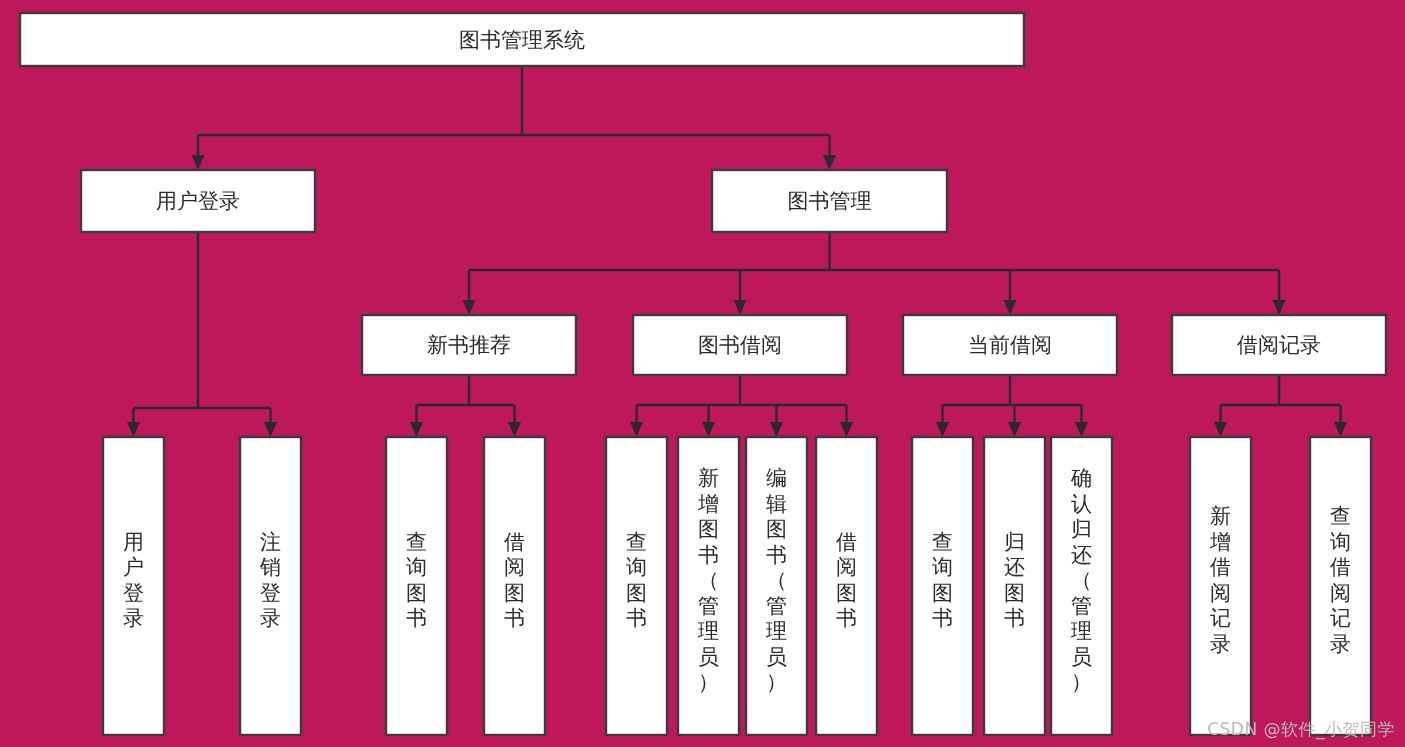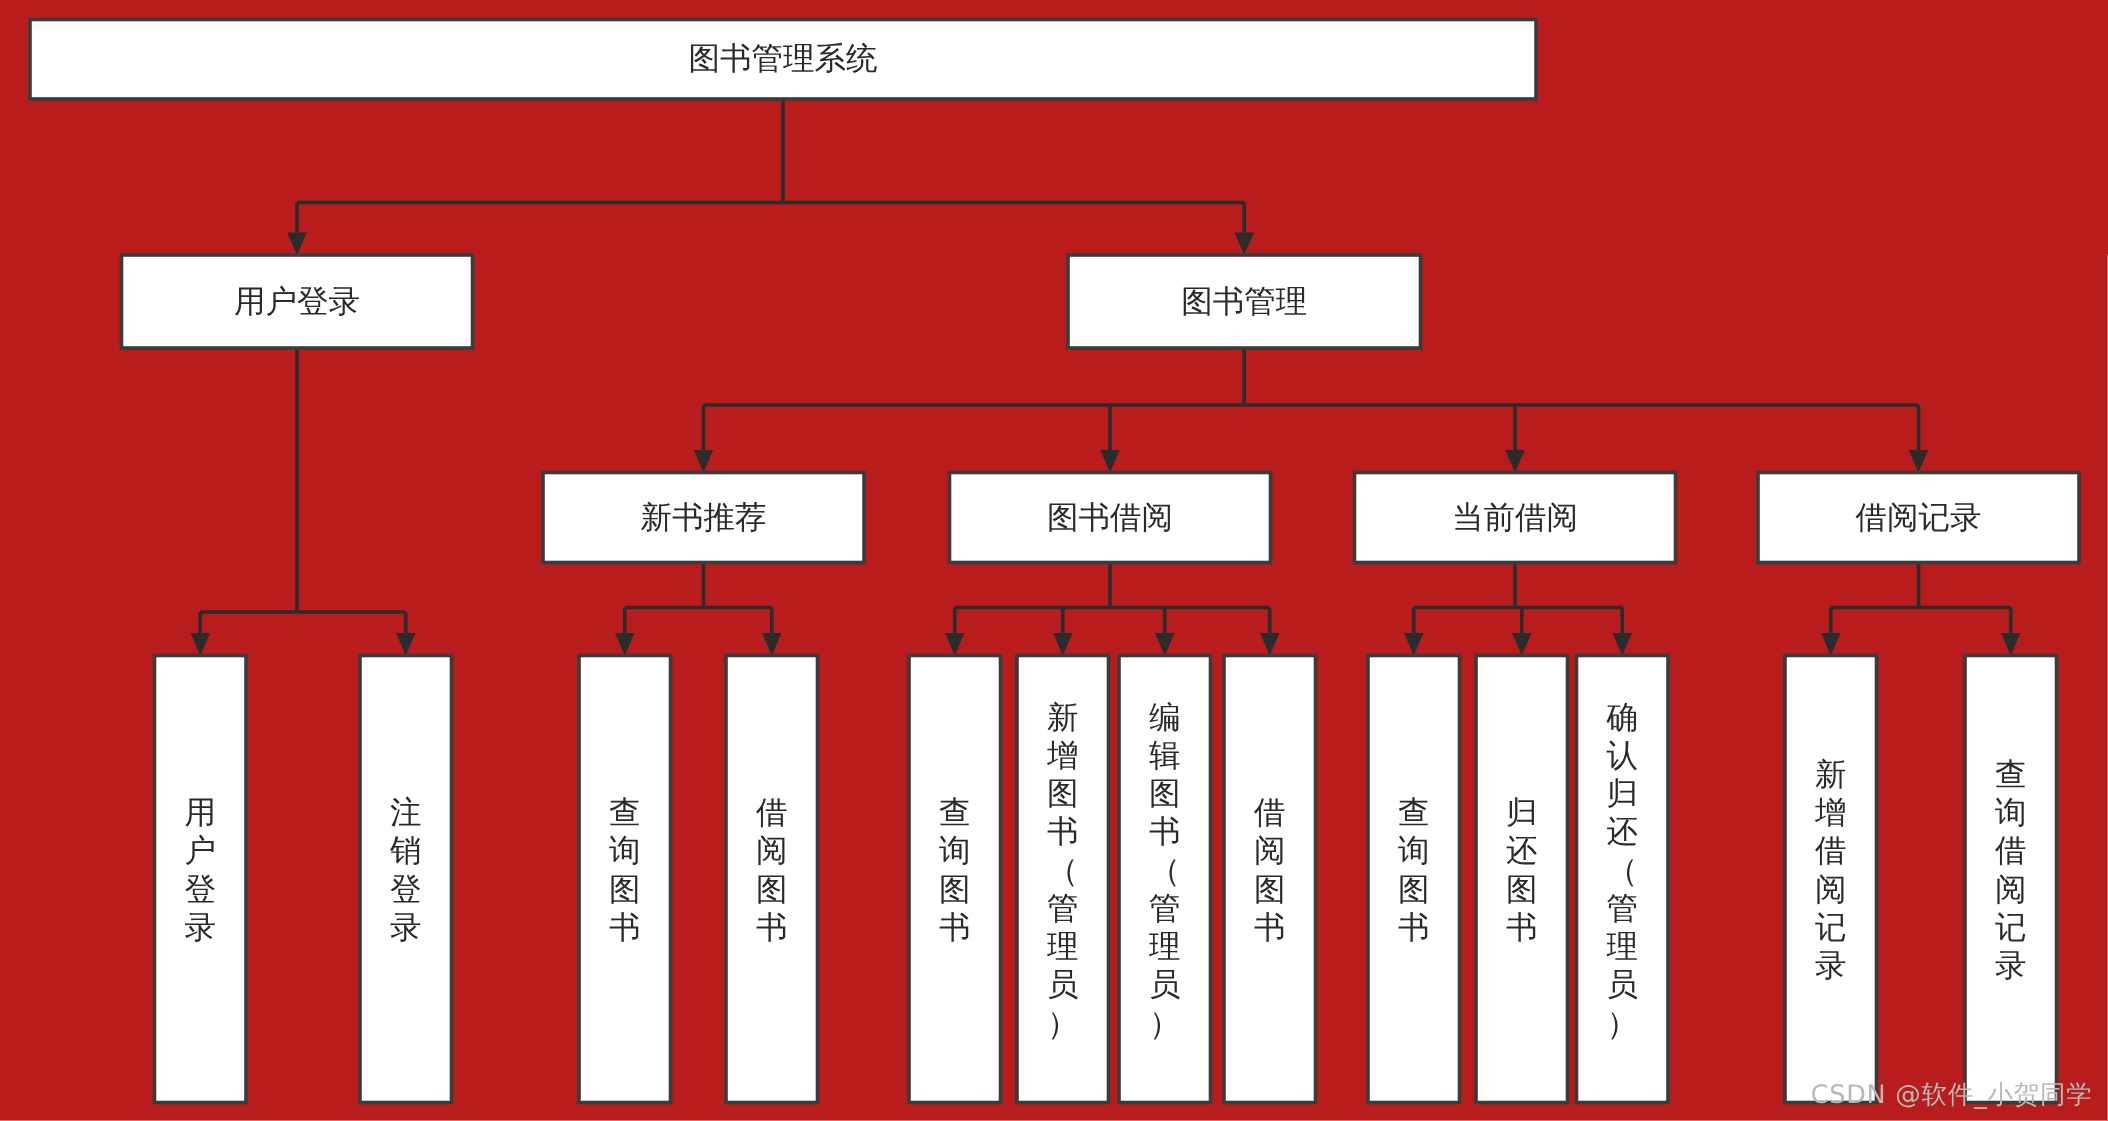--- a/index.html
+++ b/index.html
@@ -10,21 +10,21 @@
   body {
     width: 1405px;
     height: 747px;
     overflow: hidden;
     font-family: "DejaVu Sans", "Liberation Sans", sans-serif;
   }
   #diagram-root {
     position: relative;
     width: 1405px;
     height: 747px;
-    background: #b91c1c;
+    background: #be185d;
   }
   svg#tree-svg {
     position: absolute;
     top: 0; left: 0;
     width: 1405px;
     height: 747px;
     display: block;
   }
   .node-box {
     fill: #ffffff;

